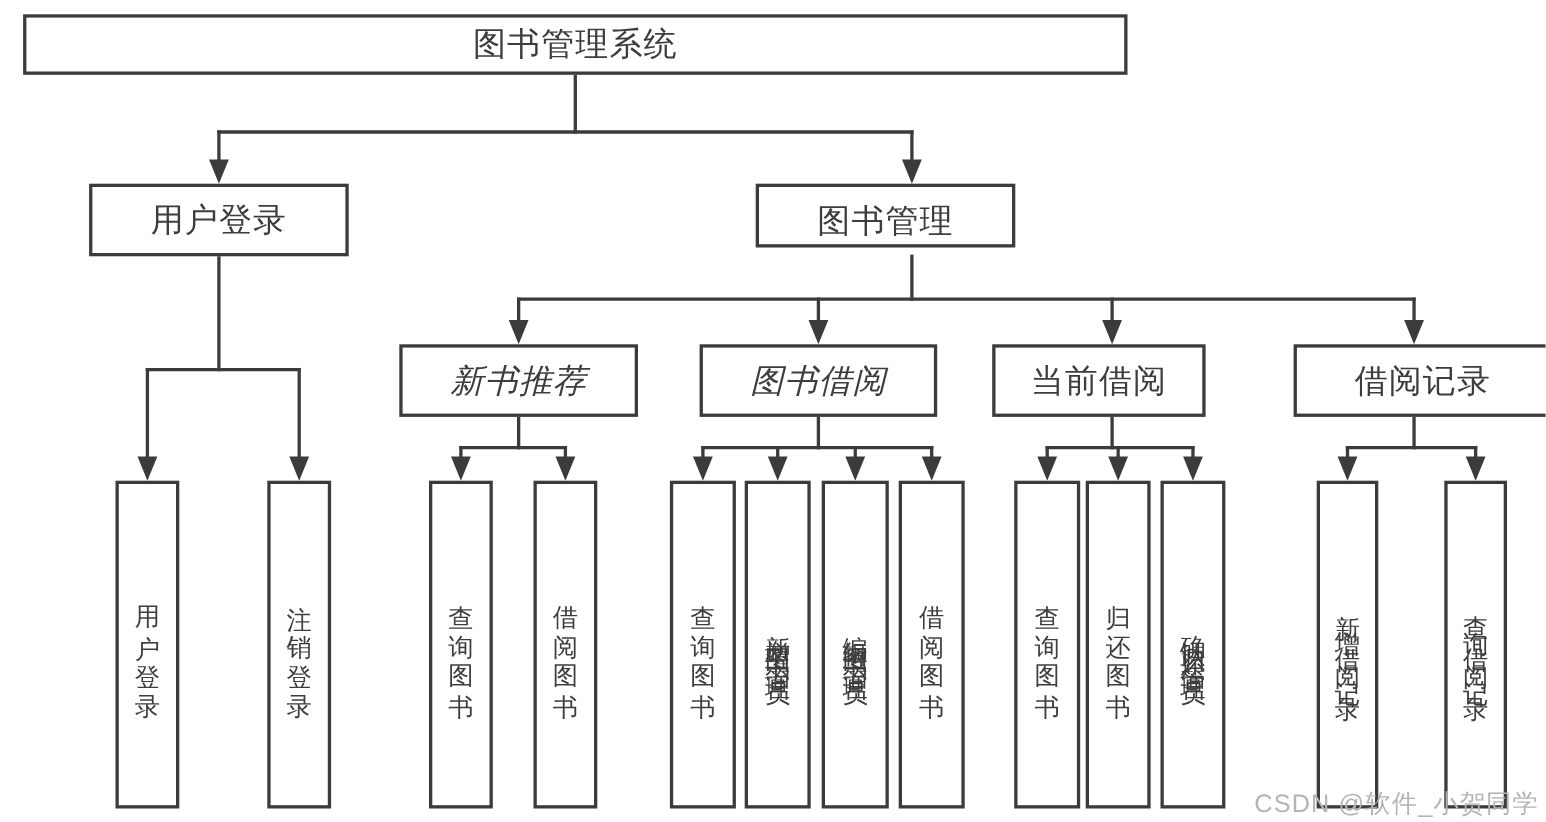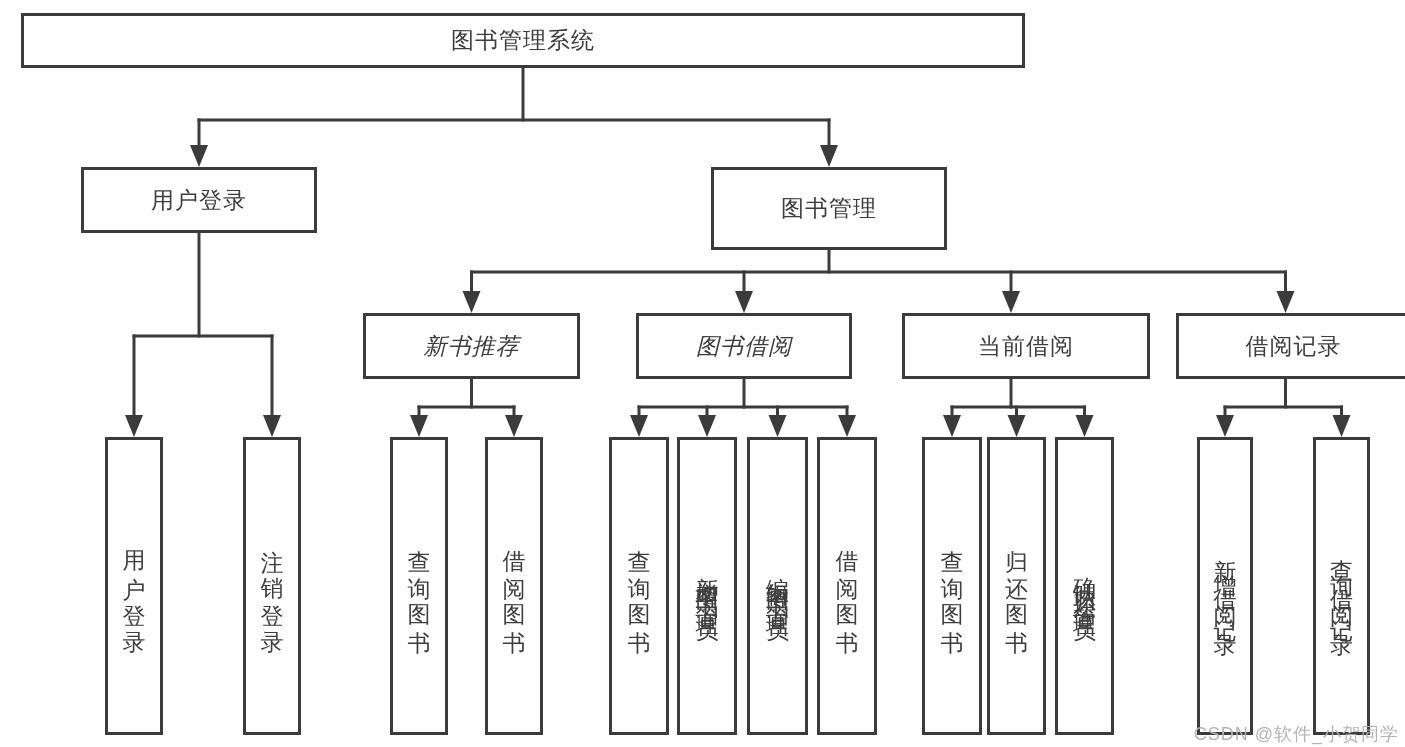--- a/index.html
+++ b/index.html
@@ -13,34 +13,34 @@
   #connectors { position:absolute; left:0; top:0; width:1405px; height:747px; }
   .node {
     position:absolute;
     box-sizing:border-box;
     border:3px solid var(--border,#3b3b3b);
     background:#fff;
     display:flex; align-items:center; justify-content:center;
     color:var(--text,#3d3d3d);
   }
   .node.h span {
-    font-size:23px;
+    font-size:30px;
     letter-spacing:1px;
     white-space:nowrap;
   }
   .node.v span {
     writing-mode:vertical-rl;
     text-orientation:mixed;
     font-size:23px;
     line-height:1;
   }
   #watermark {
     position:absolute;
     right:6px; bottom:1px;
-    font-size:18px;
+    font-size:23px;
     color:var(--wm,#b4b4b4);
     letter-spacing:1px;
     z-index:5;
     white-space:nowrap;
   }
 </style>
 </head>
 <body>
 
 <div id="stage">
@@ -112,30 +112,30 @@
         <polygon points="1332.5,415 1350.5,415 1341.5,437" fill="#3b3b3b"></polygon>
       </g>
     </svg>
   <div id="nodes">
       <div class="node h" style="left: 21px; top: 13px; width: 1004px; height: 55px;">
         <span>图书管理系统</span>
       </div>
       <div class="node h" style="left: 81px; top: 167px; width: 236px; height: 66px;">
         <span>用户登录</span>
       </div>
-      <div class="node h" style="left: 711px; top: 167px; width: 236px; height: 83px;">
+      <div class="node h" style="left: 687px; top: 167px; width: 236px; height: 58px; align-items: flex-end;">
         <span>图书管理</span>
       </div>
       <div class="node h" style="left: 363px; top: 313px; width: 217px; height: 66px; font-style: italic;">
         <span>新书推荐</span>
       </div>
       <div class="node h" style="left: 636px; top: 313px; width: 216px; height: 66px; font-style: italic;">
         <span>图书借阅</span>
       </div>
-      <div class="node h" style="left: 902px; top: 313px; width: 248px; height: 66px;">
+      <div class="node h" style="left: 902px; top: 313px; width: 194px; height: 66px;">
         <span>当前借阅</span>
       </div>
       <div class="node h" style="left: 1176px; top: 313px; width: 235px; height: 66px;">
         <span>借阅记录</span>
       </div>
       <div class="node v" style="left: 105px; top: 437px; width: 58px; height: 298px;">
         <span style="letter-spacing: 27px;">用户登录</span>
       </div>
       <div class="node v" style="left: 243px; top: 437px; width: 58px; height: 298px;">
         <span style="letter-spacing: 27px;">注销登录</span>

